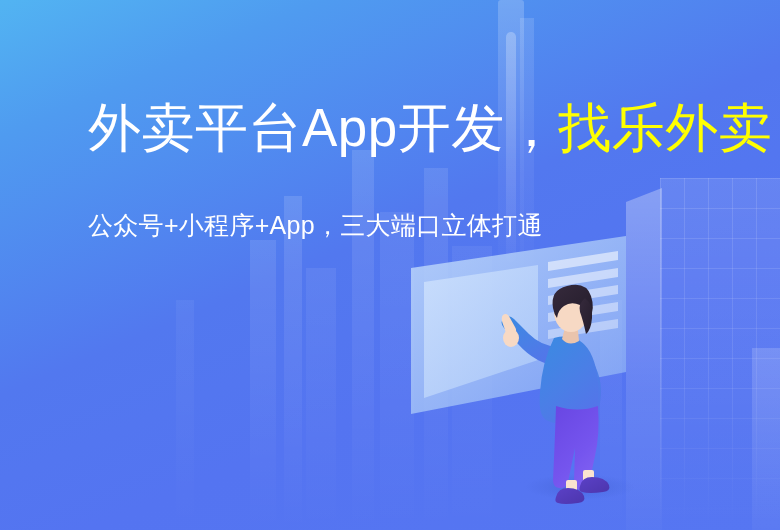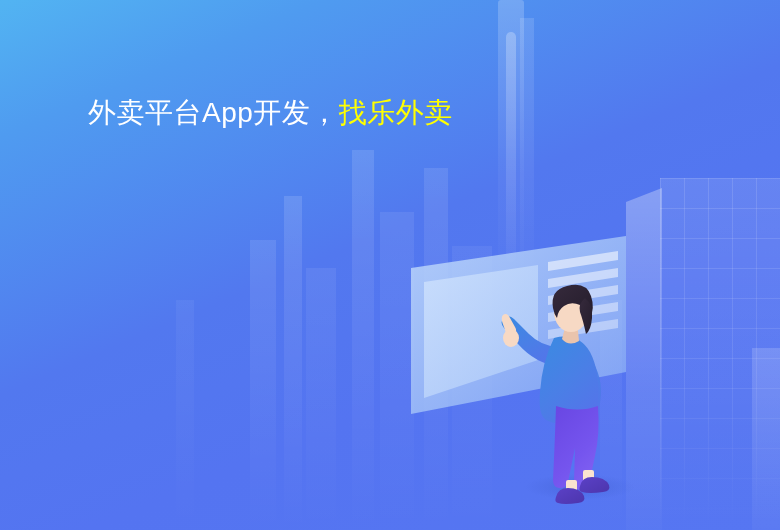--- a/index.html
+++ b/index.html
@@ -95,21 +95,21 @@
         background: linear-gradient(180deg, rgba(255,255,255,0.05), rgba(255,255,255,0)); }
 
   
   .copy {
     position: absolute;
     left: 88px;
     top: 96px;
     z-index: 6;
   }
   .headline {
-    font-size: 28px;
+    font-size: 53px;
     line-height: 1.22;
     color: #ffffff;
     white-space: nowrap;
     letter-spacing: 0.5px;
     font-weight: 400;
   }
   .headline .accent { color: #ffff00; }
   .sub {
     margin-top: 52px;
     font-size: 25px;
@@ -238,16 +238,17 @@
       <path d="M556 497 q2 -9 12 -9 q12 0 16 8 q2 6 -6 7 q-14 2 -20 0 q-4 -1 -2 -6 z" fill="url(#gShoe)"></path>
       <path d="M580 486 q2 -9 12 -9 q13 0 17 8 q2 6 -6 7 q-14 2 -21 0 q-4 -1 -2 -6 z" fill="url(#gShoe)"></path>
     </g>
   </svg>
 
   <div class="copy">
     <div class="headline">
       <span>外卖平台App开发，</span><span class="accent">找乐外卖</span>
     </div>
     <div class="sub">
+      <span>公众号+小程序+App，三大端口立体打通</span>
     </div>
   </div>
 
 </div>
 
 </body></html>

